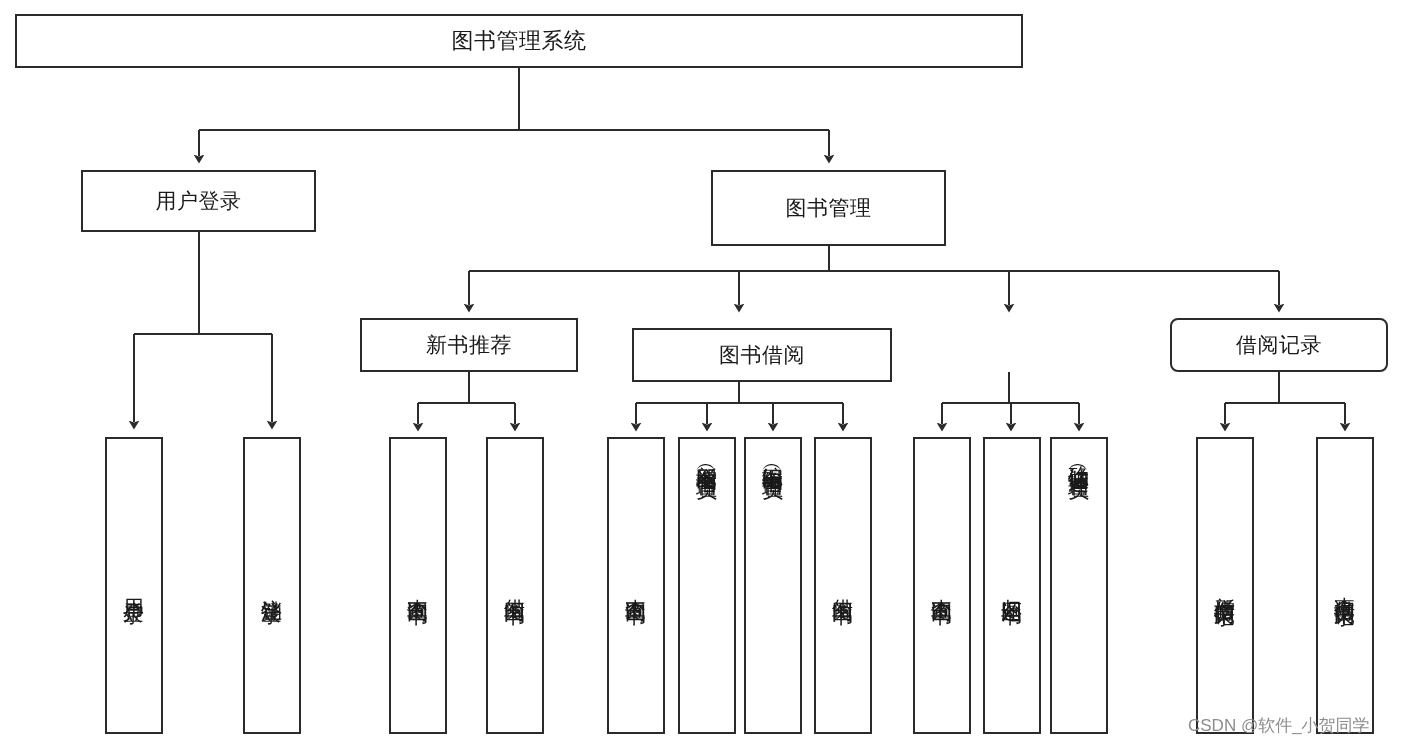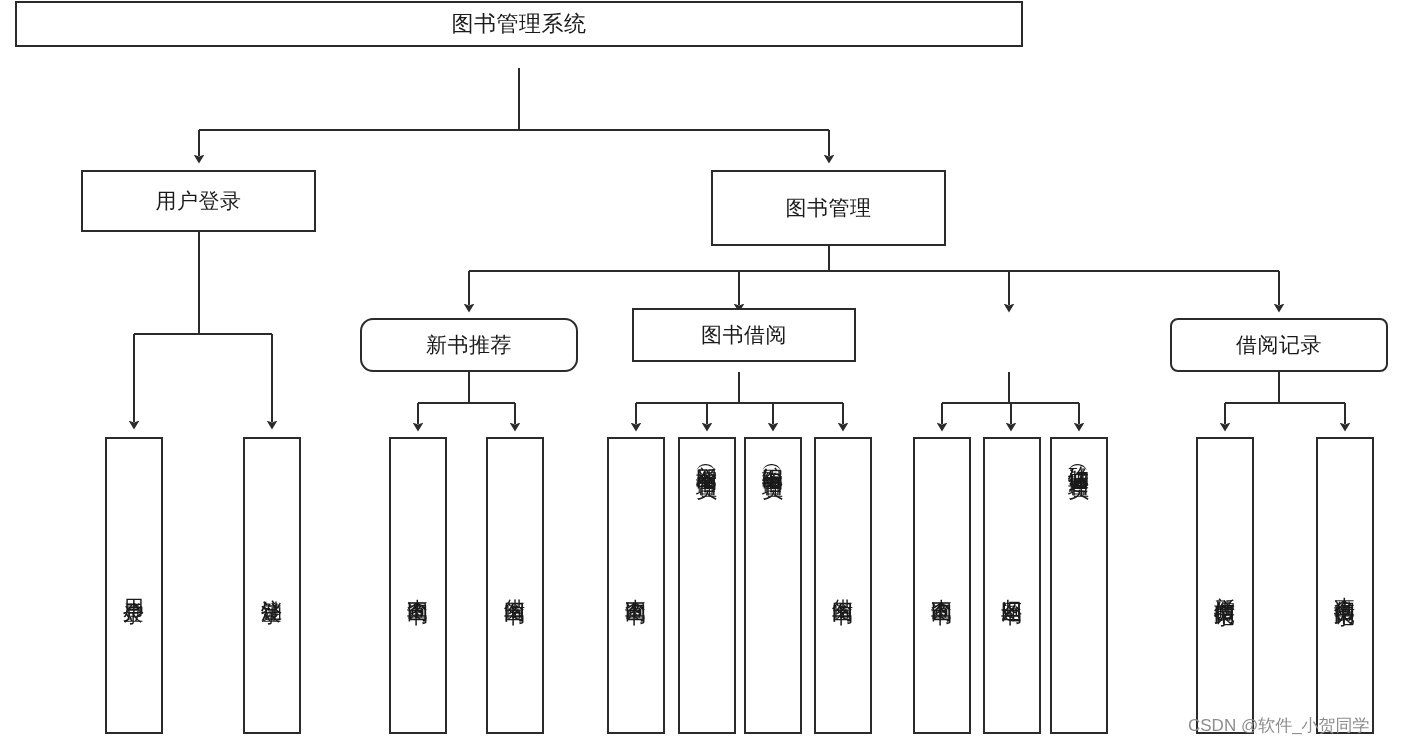--- a/index.html
+++ b/index.html
@@ -125,35 +125,35 @@
       <path d="M1011,403 L1011,424" marker-end="url(#arrow)"></path>
       <path d="M1079,403 L1079,424" marker-end="url(#arrow)"></path>
 
       <path d="M1279,372 L1279,403"></path>
       <path d="M1225,403 L1345,403"></path>
       <path d="M1225,403 L1225,424" marker-end="url(#arrow)"></path>
       <path d="M1345,403 L1345,424" marker-end="url(#arrow)"></path>
     </g>
   </svg>
 
-  <div class="node root horiz" style="left:15px; top:1px; width:1008px; height:46px;">
+  <div class="node root horiz" style="left:15px; top:14px; width:1008px; height:54px;">
     <span class="label">图书管理系统</span>
   </div>
 
   <div class="node horiz" style="left:81px; top:170px; width:235px; height:62px;">
     <span class="label">用户登录</span>
   </div>
   <div class="node horiz" style="left:711px; top:170px; width:235px; height:76px;">
     <span class="label">图书管理</span>
   </div>
 
-  <div class="node horiz" style="left:360px; top:318px; width:218px; height:54px;border-radius:13px;">
+  <div class="node horiz" style="left:360px; top:318px; width:218px; height:54px;">
     <span class="label">新书推荐</span>
   </div>
-  <div class="node horiz" style="left:632px; top:308px; width:224px; height:54px;">
+  <div class="node horiz" style="left:632px; top:328px; width:260px; height:54px;">
     <span class="label">图书借阅</span>
   </div>
   <div class="node horiz" style="left:1170px; top:318px; width:218px; height:54px;border-radius:8px;">
     <span class="label">借阅记录</span>
   </div>
 
   <div class="node vert mid" style="left:105px; top:437px; width:58px; height:297px;">
     <span class="label">用户登录</span>
   </div>
   <div class="node vert mid" style="left:243px; top:437px; width:58px; height:297px;">

